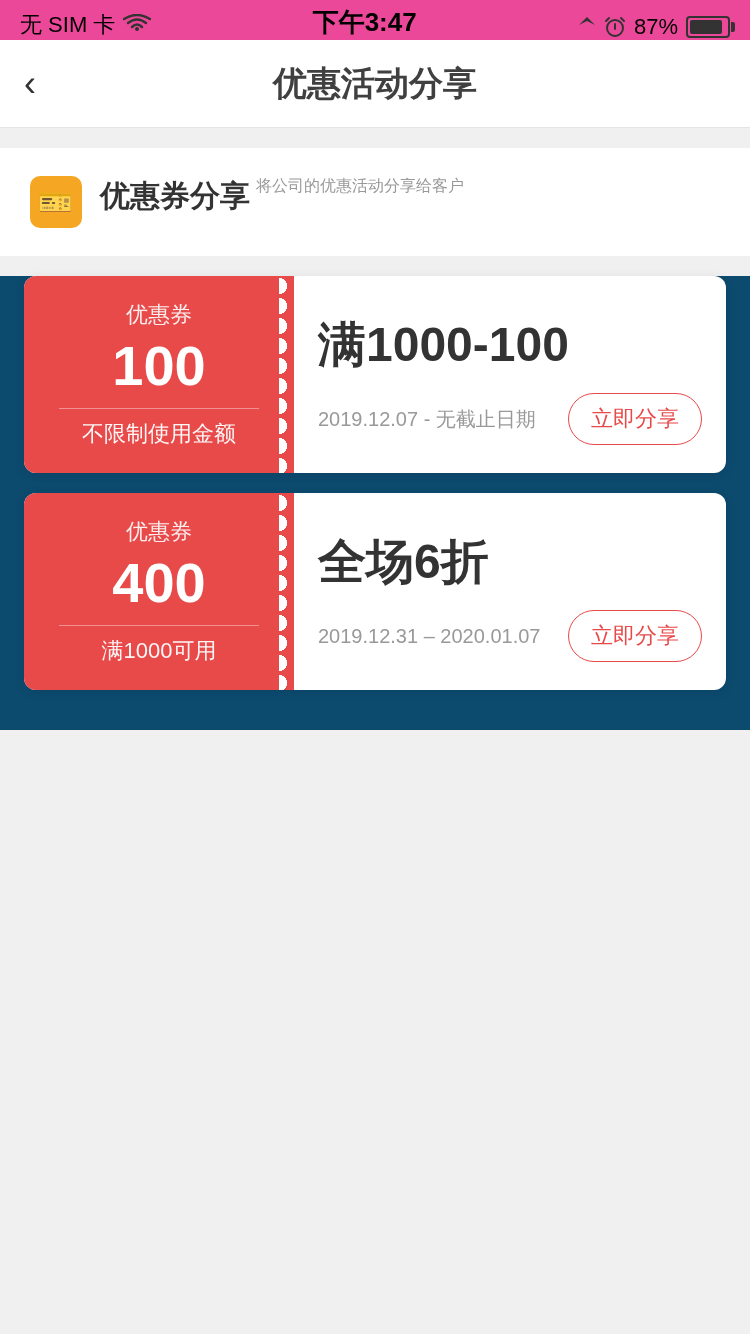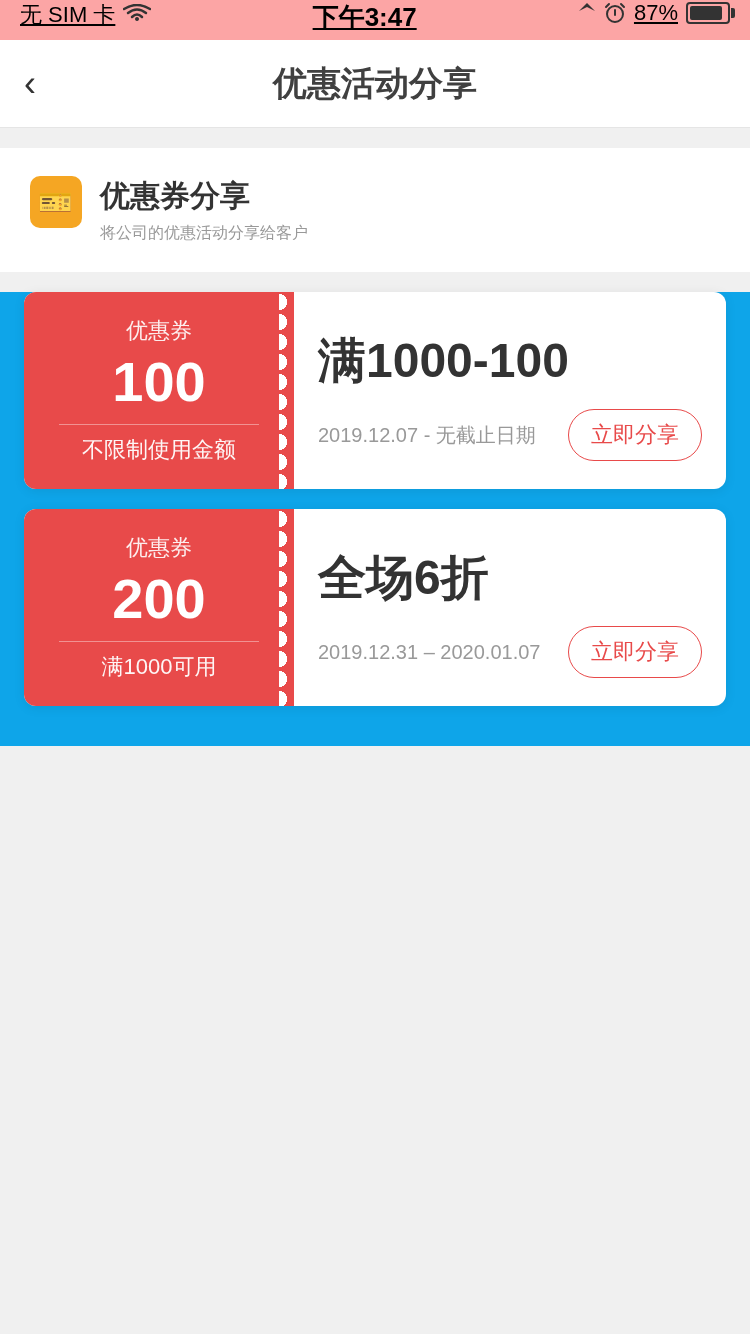--- a/index.html
+++ b/index.html
@@ -9,28 +9,27 @@
       min-height: 1334px;
       font-family: -apple-system, "PingFang SC", "Helvetica Neue", sans-serif;
       background: #f0f0f0;
       overflow-x: hidden;
     }
 
     
     .status-bar {
       width: 750px;
       height: 40px;
-      background: #fca5a5;
-      display: flex;
-      align-items: flex-start;
+      background: #ec4899;
+      display: flex;
+      align-items: flex-end;
       justify-content: space-between;
       padding: 0 20px;
       font-size: 24px;
       font-weight: 500;
-      text-decoration: underline;
     }
     .status-left {
       display: flex;
       align-items: center;
       gap: 8px;
       font-size: 22px;
     }
     .status-center {
       font-size: 26px;
       font-weight: 600;
@@ -115,36 +114,35 @@
       background: #f5a623;
       border-radius: 10px;
       display: flex;
       align-items: center;
       justify-content: center;
       flex-shrink: 0;
       font-size: 28px;
     }
     .section-text-block {
       display: flex;
-      flex-direction: column;
       gap: 6px;
     }
     .section-title {
       font-size: 30px;
       font-weight: 600;
       color: #333;
     }
     .section-subtitle {
       font-size: 16px;
       color: #999;
     }
 
     
     .coupon-list {
-      background: #0ea5e9;
+      background: #0c4a6e;
       padding: 0 0 20px 0;
     }
 
     
     .coupon-card {
       margin: 20px 24px;
       background: #fff;
       border-radius: 12px;
       box-shadow: 0 2px 12px rgba(0,0,0,0.08);
       display: flex;
@@ -309,21 +307,21 @@
       <div class="coupon-meta">
         <span class="coupon-date">2019.12.07 - 无截止日期</span>
         <button class="share-btn">立即分享</button>
       </div>
     </div>
   </div>
 
   <div class="coupon-card">
     <div class="coupon-left">
       <span class="coupon-label">优惠券</span>
-      <span class="coupon-amount">200</span>
+      <span class="coupon-amount">400</span>
       <div class="coupon-divider-line"></div>
       <span class="coupon-condition">满1000可用</span>
     </div>
     <div class="coupon-right">
       <span class="coupon-name">全场6折</span>
       <div class="coupon-meta">
         <span class="coupon-date">2019.12.31 – 2020.01.07</span>
         <button class="share-btn">立即分享</button>
       </div>
     </div>

